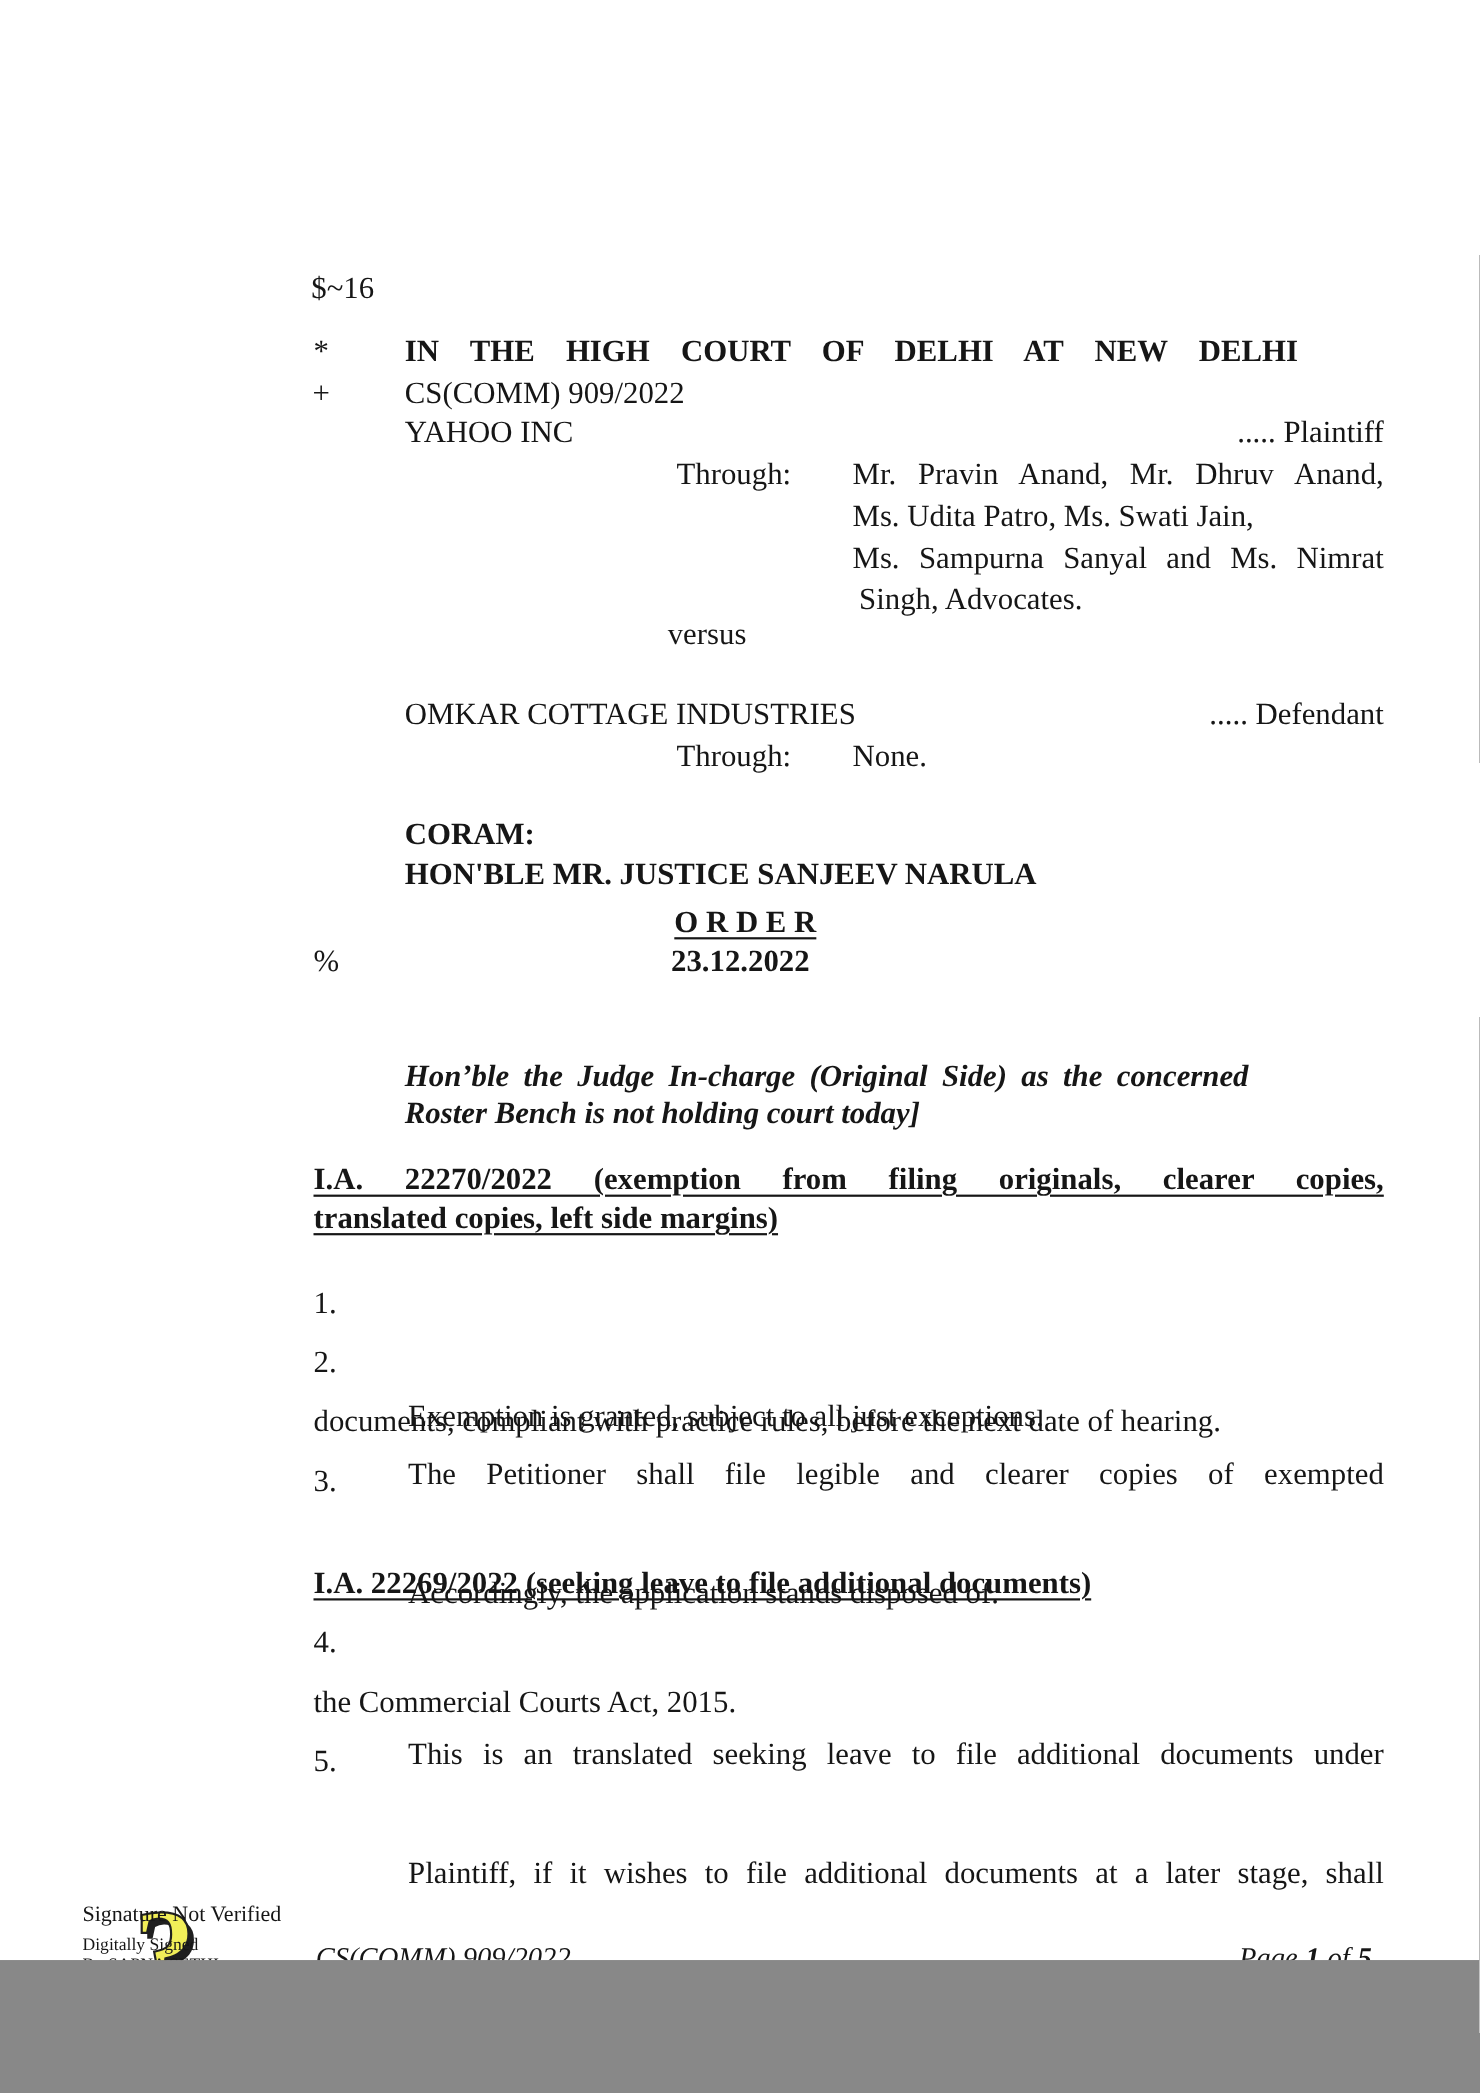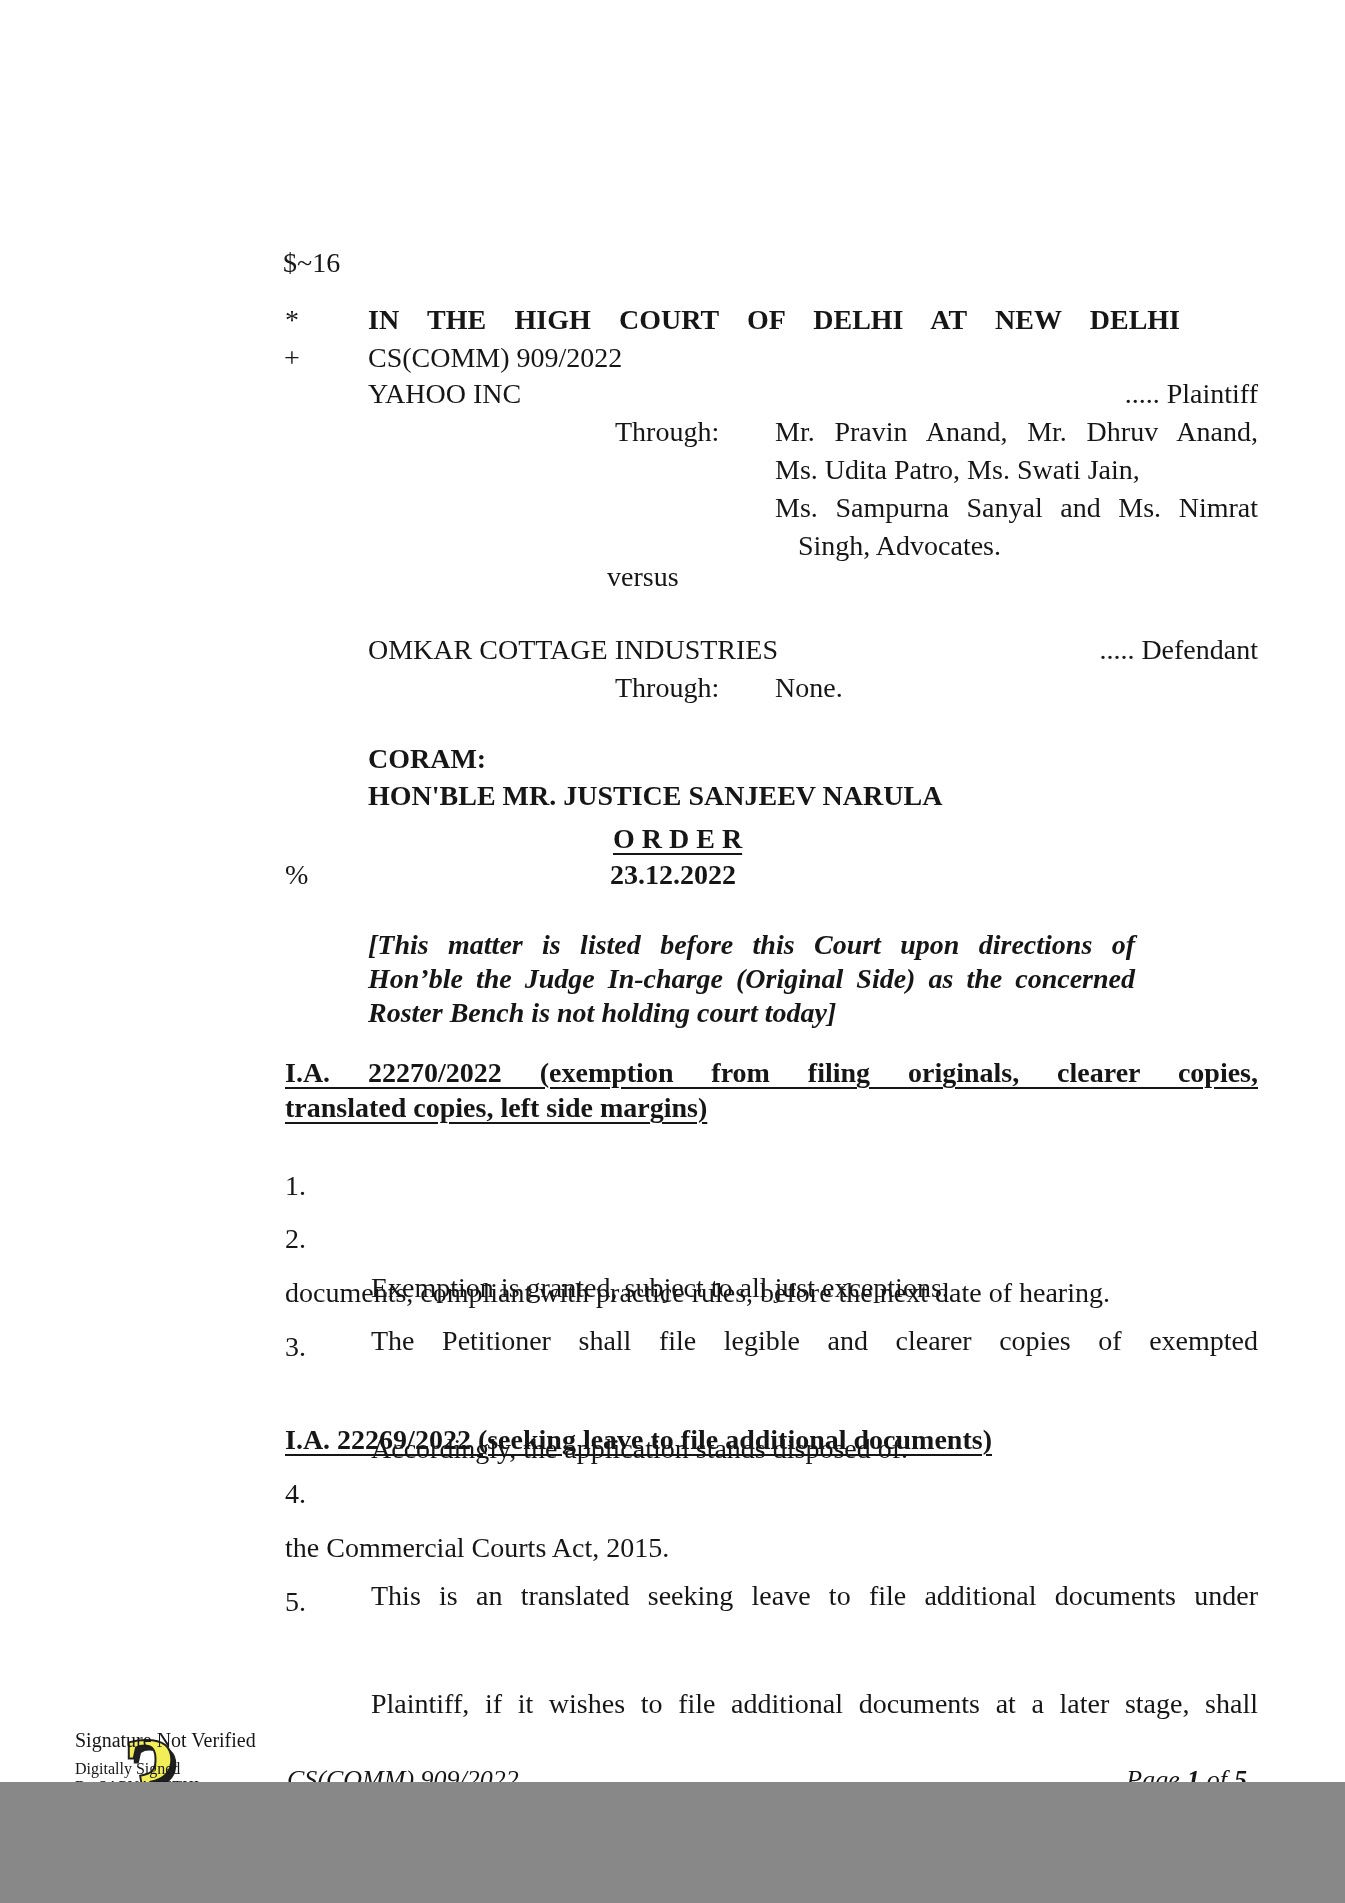--- a/index.html
+++ b/index.html
@@ -47,38 +47,37 @@
   <div class="line" style="left:284px;top:341px;">+</div>
   <div class="line" style="left:368px;top:341px;">CS(COMM) 909/2022</div>
 
   <div class="line" style="left:368px;top:377px;">YAHOO INC</div>
   <div class="right-tag" style="top:377px;">..... Plaintiff</div>
 
   <div class="line" style="left:615px;top:415px;">Through:</div>
   <div class="line just" style="left:775px;top:415px;width:483px;">Mr. Pravin Anand, Mr. Dhruv Anand,</div>
   <div class="line" style="left:775px;top:453px;">Ms. Udita Patro, Ms. Swati Jain,</div>
   <div class="line just" style="left:775px;top:491px;width:483px;">Ms. Sampurna Sanyal and Ms. Nimrat</div>
-  <div class="line" style="left:798px;top:529px;">Singh, Advocates.</div>
+  <div class="line" style="left:781px;top:529px;">Singh, Advocates.</div>
 
   <div class="line" style="left:607px;top:560px;">versus</div>
 
   <div class="line" style="left:368px;top:633px;">OMKAR COTTAGE INDUSTRIES</div>
   <div class="right-tag" style="top:633px;">..... Defendant</div>
 
   <div class="line" style="left:615px;top:671px;">Through:</div>
   <div class="line" style="left:775px;top:671px;">None.</div>
 
   <div class="line b" style="left:368px;top:742px;">CORAM:</div>
   <div class="line b" style="left:368px;top:779px;">HON'BLE MR. JUSTICE SANJEEV NARULA</div>
 
   <div class="line b u" style="left:613px;top:822px;">O R D E R</div>
   <div class="line" style="left:285px;top:858px;">%</div>
   <div class="line b" style="left:610px;top:858px;">23.12.2022</div>
 
-  <div class="line note just" style="left:368px;top:928px;width:767px;">[This matter is listed before this Court upon directions of</div>
   <div class="line note just" style="left:368px;top:962px;width:767px;">Hon’ble the Judge In-charge (Original Side) as the concerned</div>
   <div class="line note" style="left:368px;top:996px;">Roster Bench is not holding court today]</div>
 
   <div class="line b u just" style="left:285px;top:1056px;width:973px;">I.A. 22270/2022 (exemption from filing originals, clearer copies,</div>
   <div class="line b u" style="left:285px;top:1091px;">translated copies, left side margins)</div>
 
   <div class="line num-line" style="left:285px;top:1169px;width:973px;">
     <span class="num">1.</span>
     <span class="ptext">Exemption is granted, subject to all just exceptions.</span>
   </div>

